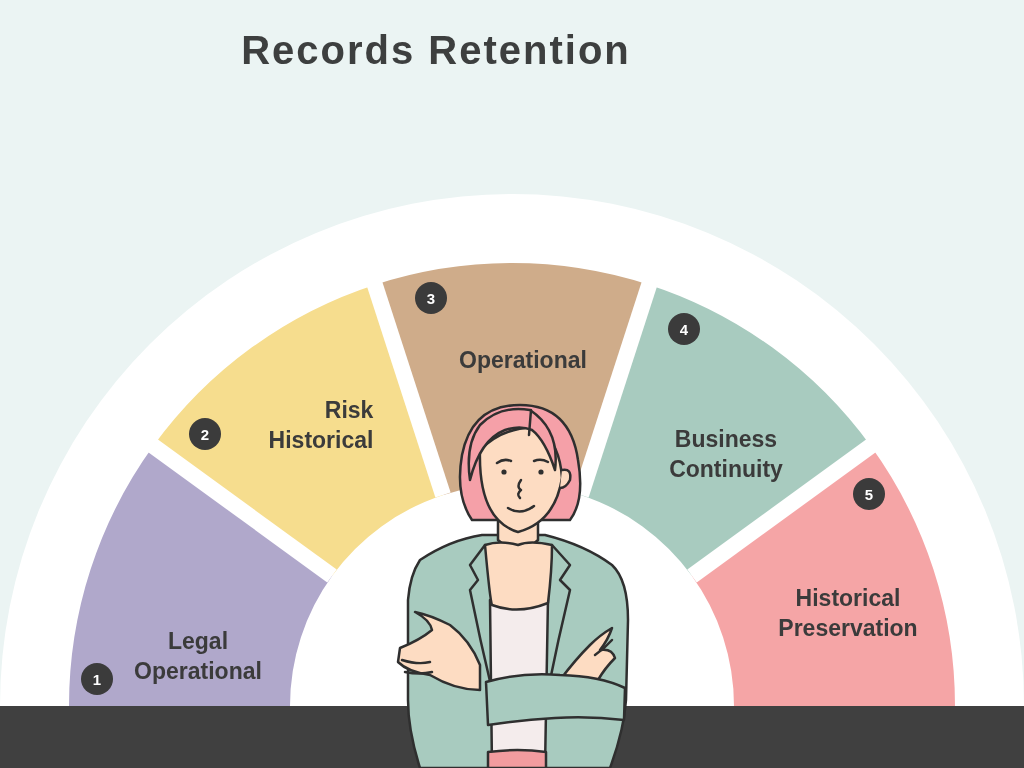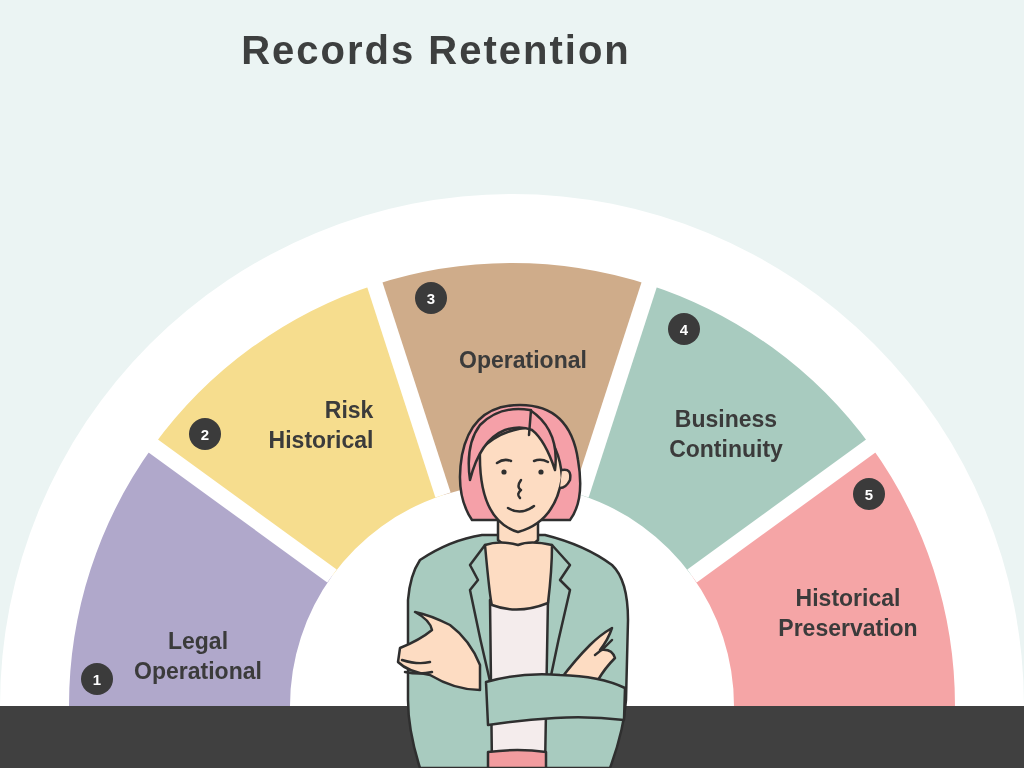--- a/index.html
+++ b/index.html
@@ -85,21 +85,21 @@
   <div>Legal</div>
   <div>Operational</div>
 </div>
 <div class="label" style="left:321px; top:425px;text-align:right;">
   <div>Risk</div>
   <div>Historical</div>
 </div>
 <div class="label" style="left:523px; top:360px;">
   <div>Operational</div>
 </div>
-<div class="label" style="left:726px; top:434px;text-align:center;">
+<div class="label" style="left:726px; top:454px;text-align:center;">
   <div>Business</div>
   <div>Continuity</div>
 </div>
 <div class="label" style="left:833px; top:613px;margin-left:15px;">
   <div>Historical</div>
   <div>Preservation</div>
 </div>
 
 <div class="badge" style="left:97px; top:679px;">1</div>
 <div class="badge" style="left:205px; top:434px;">2</div>

